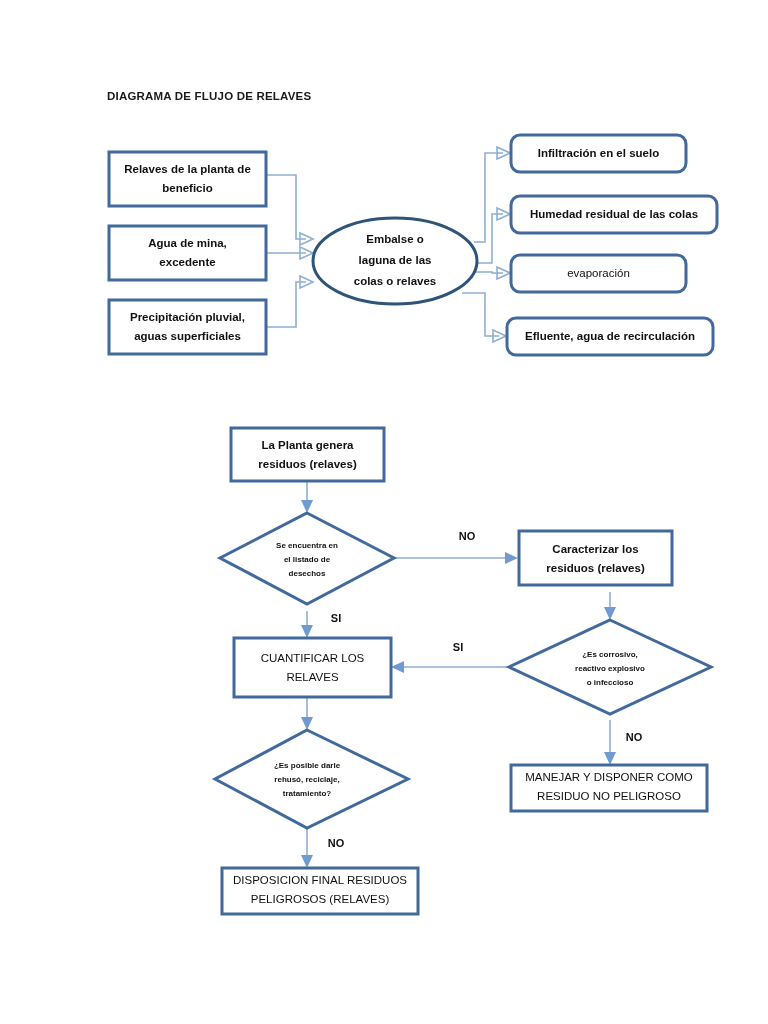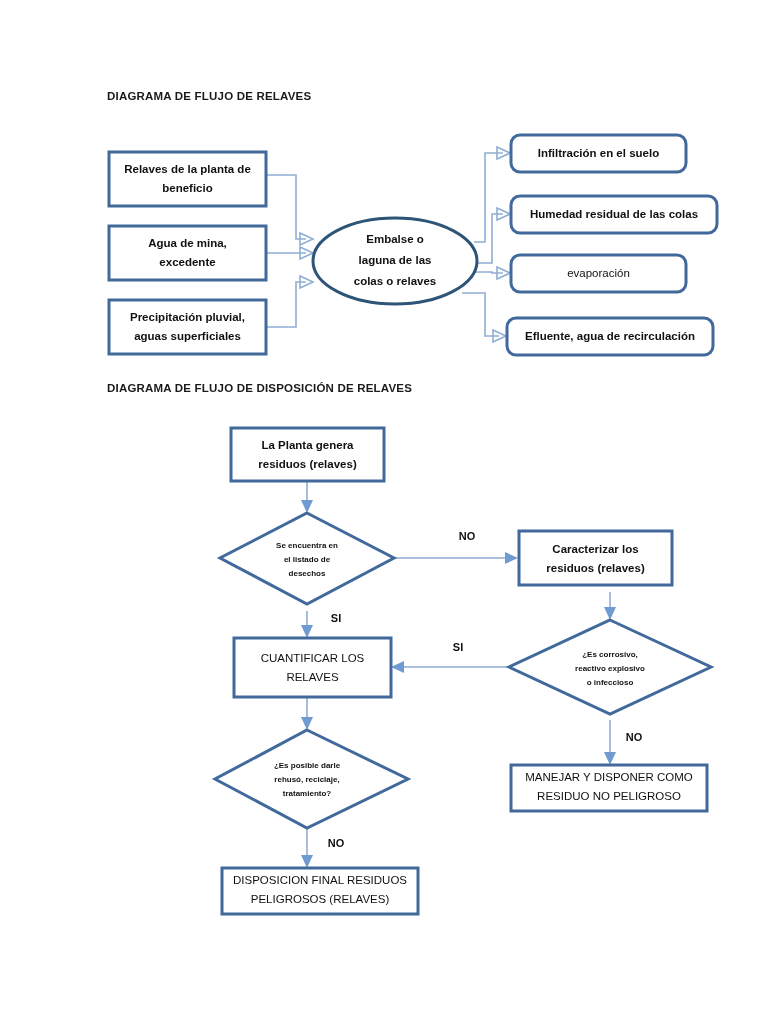--- a/index.html
+++ b/index.html
@@ -98,21 +98,20 @@
     dominant-baseline: middle;
   }
 </style>
 </head>
 <body>
 
 <div class="page">
 
   <div class="title" id="title-1">DIAGRAMA DE FLUJO DE RELAVES</div>
 
-  <div class="title" id="title-2">DIAGRAMA DE FLUJO DE DISPOSICIÓN DE RELAVES</div>
 
   <svg class="flow" viewBox="0 0 768 1024">
 
     <g>
       <path class="conn" d="M 266 175 L 296 175 L 296 239 L 306 239"></path>
       <path class="conn" d="M 300 233 L 313 239 L 300 245 Z" fill="#6f9bd1" stroke="none"></path>
 
       <path class="conn" d="M 266 253 L 306 253"></path>
       <path class="conn" d="M 300 247 L 313 253 L 300 259 Z" fill="#6f9bd1" stroke="none"></path>
 

